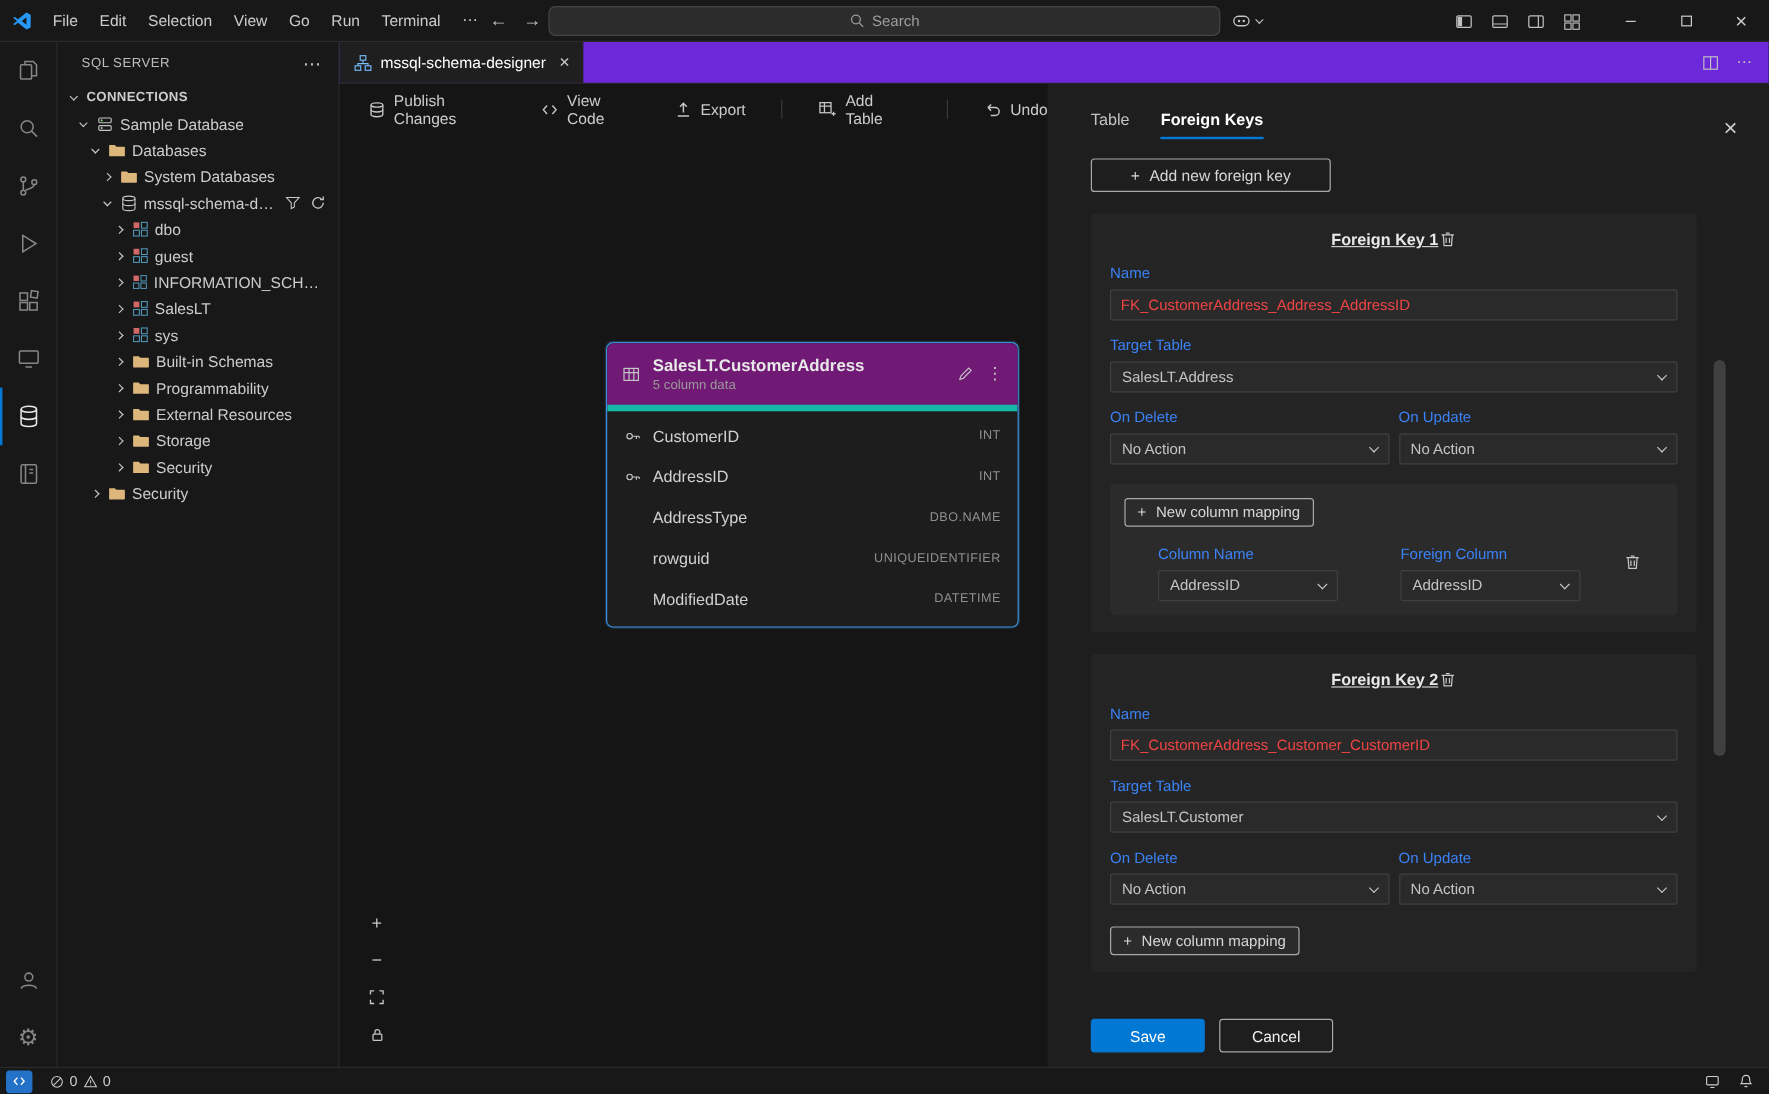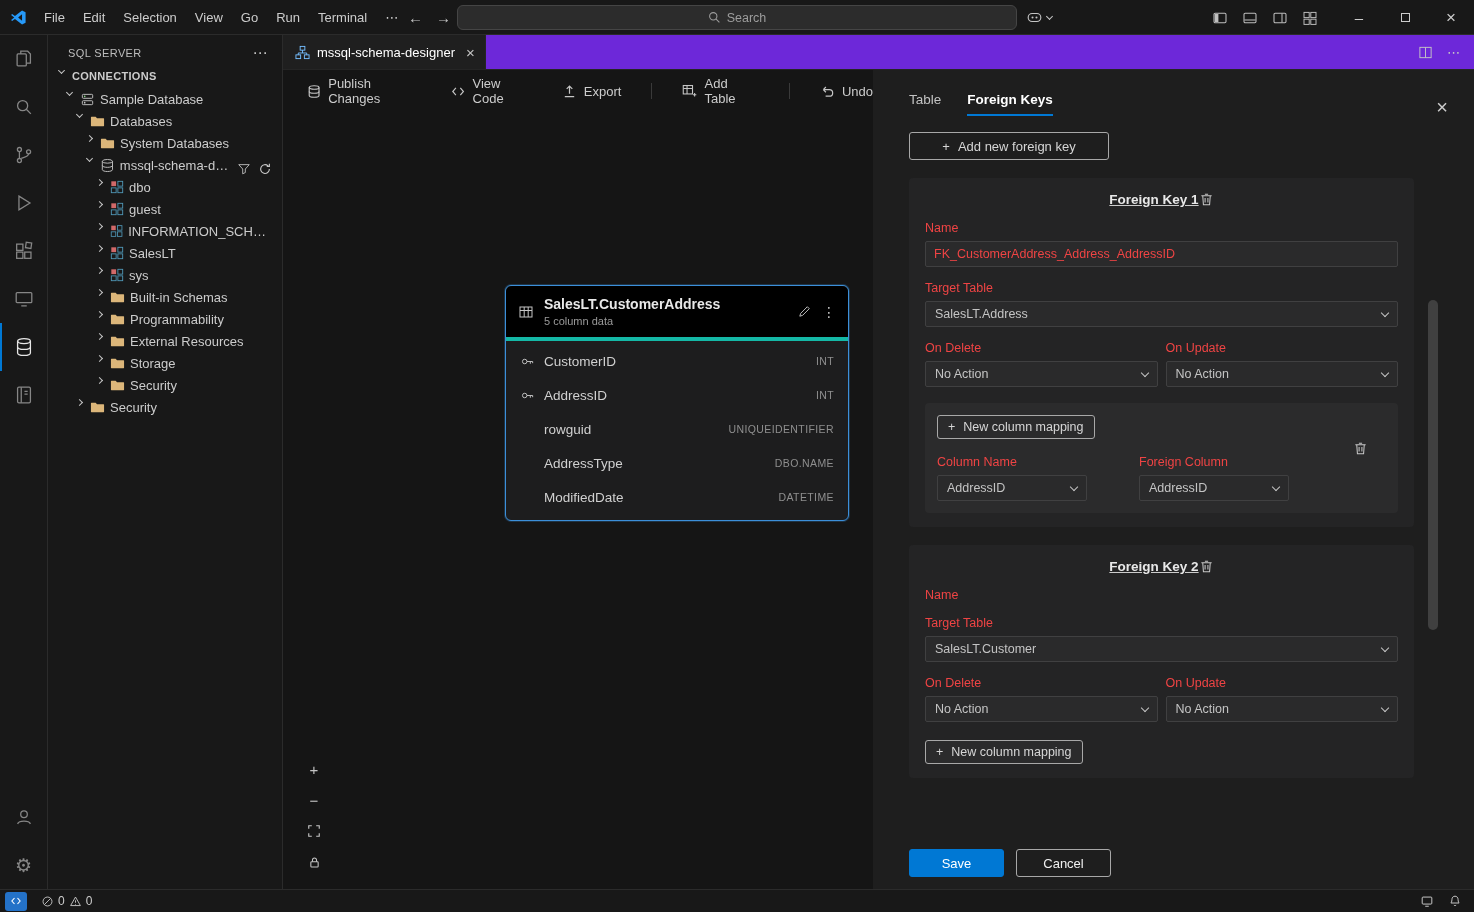--- a/index.html
+++ b/index.html
@@ -27,21 +27,21 @@
 .act.active{border-left:2px solid #0078d4;}
 .act.active svg{stroke:#e7e7e7;}
 .act svg{stroke:#868686;fill:none;stroke-width:1.4;}
 .act.bottom-first{margin-top:auto;}
 .gear{font-size:19px;color:#868686;}
 
 .sidebar{width:235px;background:#181818;border-right:1px solid #2b2b2b;display:flex;flex-direction:column;flex-shrink:0;}
 .sidebar-header{height:35px;display:flex;align-items:center;justify-content:space-between;padding:0 14px 0 20px;font-size:11px;color:#bdbdbd;letter-spacing:.4px;}
 .sidebar-header .more{font-size:15px;color:#c5c5c5;}
 .tree{flex:1;overflow:hidden;}
-.trow{height:22px;display:flex;gap:5px;padding-right:10px;cursor:default;}
+.trow{height:22px;display:flex;align-items:center;gap:5px;padding-right:10px;cursor:default;}
 .chevbox{width:11px;display:flex;justify-content:center;flex-shrink:0;}
 .chev{display:inline-block;width:5px;height:5px;border-right:1.3px solid #c5c5c5;border-bottom:1.3px solid #c5c5c5;}
 .chev.r{transform:rotate(-45deg);}
 .chev.d{transform:rotate(45deg);margin-top:-2px;}
 .tlabel{white-space:nowrap;overflow:hidden;text-overflow:ellipsis;color:#cccccc;}
 .slabel{font-size:11px;font-weight:bold;color:#cccccc;letter-spacing:.3px;}
 .row-actions{margin-left:auto;display:flex;gap:7px;align-items:center;}
 .sidebar-footer{height:24px;display:flex;align-items:center;gap:5px;padding-left:8px;border-top:1px solid #2b2b2b;}
 
 .editor-area{flex:1;display:flex;flex-direction:column;min-width:0;}
@@ -51,21 +51,21 @@
 .tab-actions{margin-left:auto;display:flex;align-items:center;gap:14px;padding-right:14px;color:#c5c5c5;}
 .editor-body{flex:1;display:flex;min-height:0;}
 
 .canvas{flex:1;background:#151515;position:relative;min-width:0;}
 .canvas-toolbar{height:42px;display:flex;align-items:center;gap:30px;padding-left:24px;}
 .tbtn{display:flex;align-items:center;gap:7px;color:#cccccc;}
 .tbtn svg{stroke:#c5c5c5;fill:none;stroke-width:1.3;}
 .tdiv{width:1px;height:16px;background:#3a3a3a;}
 
 .table-card{position:absolute;left:222px;top:215px;width:344px;background:#1d1d1e;border:1px solid #3c8fd9;border-radius:6px;box-shadow:0 0 0 1px rgba(60,143,217,.25);}
-.card-head{display:flex;align-items:center;gap:10px;padding:10px 12px;background:#000000;border-bottom:4px solid #14b8a6;border-radius:6px 6px 0 0;}
+.card-head{display:flex;align-items:center;gap:10px;padding:10px 12px;background:#701a75;border-bottom:6px solid #14b8a6;border-radius:6px 6px 0 0;}
 .card-title{font-size:14px;font-weight:bold;color:#e8e8e8;}
 .card-sub{font-size:11px;color:#9a9a9a;margin-top:3px;}
 .card-head-actions{margin-left:auto;display:flex;align-items:center;gap:10px;}
 .kebab{color:#c5c5c5;font-size:14px;}
 .card-rows{padding:3px 0 6px;}
 .crow{height:34px;display:flex;align-items:center;padding:0 14px;}
 .crow .kicon{width:24px;flex-shrink:0;display:flex;}
 .cname{font-size:13.5px;color:#d0d0d0;}
 .ctype{margin-left:auto;font-size:10.5px;color:#8f8f8f;letter-spacing:.4px;}
 
@@ -81,28 +81,28 @@
 .ptab.active{color:#ffffff;font-weight:bold;border-bottom:2px solid #0078d4;}
 .btn-outline{display:inline-flex;align-items:center;gap:8px;justify-content:center;background:transparent;
   border:1px solid #a8a8a8;border-radius:3px;color:#d6d6d6;font-size:13px;height:28px;padding:0 14px;cursor:pointer;font-family:inherit;}
 .add-fk{margin-top:16px;width:200px;}
 .panel-scroll{flex:1;margin-top:18px;overflow:hidden;}
 .fk-card{background:#242425;border-radius:4px;padding:14px 16px;margin-bottom:18px;}
 .fk-head{display:flex;align-items:center;justify-content:center;text-decoration:underline;}
 .fk-title{font-size:13.5px;font-weight:bold;color:#e8e8e8;}
 .trash{cursor:pointer;display:flex;}
 .trash svg{stroke:#c8c8c8;fill:none;stroke-width:1.1;}
-.flabel{display:block;font-size:12.5px;color:#ef4444;margin:14px 0 6px;}
+.flabel{display:block;font-size:12.5px;color:#3b82f6;margin:14px 0 6px;}
 .txt{width:100%;height:26px;background:#2a2a2b;border:1px solid #404041;border-radius:2px;color:#ef4444;font-size:12.5px;padding:0 8px;font-family:inherit;}
 .dd{height:26px;background:#2a2a2b;border:1px solid #404041;border-radius:2px;display:flex;align-items:center;justify-content:space-between;padding:0 9px;font-size:12.5px;color:#c4c4c4;cursor:pointer;}
 .two-col{display:flex;gap:8px;}
 .two-col>div{flex:1;}
 .mapping{margin-top:16px;background:#2b2b2c;border-radius:4px;padding:12px;}
 .new-map{height:24px;font-size:12.5px;padding:0 10px;background:#2b2b2c;}
-.map-grid{display:flex;align-items:flex-start;margin-top:2px;}
+.map-grid{display:flex;align-items:center;margin-top:2px;margin-left:28px;}
 .map-col{width:150px;}
 .map-col.second{margin-left:52px;}
 .map-trash{margin-left:auto;margin-right:18px;padding-bottom:5px;}
 .ddchev{width:6px;height:6px;border-right:1.3px solid #c4c4c4;border-bottom:1.3px solid #c4c4c4;transform:rotate(45deg);margin-top:-3px;flex-shrink:0;}
 .panel-actions{display:flex;gap:12px;margin:8px 0 12px;}
 .btn-primary{width:95px;height:28px;background:#0078d4;border:1px solid #0078d4;border-radius:3px;color:#fff;font-size:13px;cursor:pointer;font-family:inherit;}
 .btn-secondary{width:95px;height:28px;background:transparent;border:1px solid #a8a8a8;border-radius:3px;color:#f0f0f0;font-size:13px;cursor:pointer;font-family:inherit;}
 .panel-scrollbar{position:absolute;right:36px;top:164px;bottom:70px;width:10px;}
 .panel-scrollbar .thumb{margin-top:66px;height:330px;width:10px;background:#404040;border-radius:5px;}
 
@@ -531,27 +531,27 @@
                   <svg width="15" height="15" viewBox="0 0 16 16">
                     <circle cx="5" cy="8" r="2.4" stroke="#c8c8c8" fill="none"></circle>
                     <path d="M7.4 8h6.1M11 8v2.4M13.5 8v1.8" stroke="#c8c8c8" fill="none"></path>
                   </svg>
                 </span>
               <span class="cname">AddressID</span>
               <span class="ctype">INT</span>
             </div>
             <div class="crow">
               <span class="kicon"></span>
+              <span class="cname">AddressType</span>
+              <span class="ctype">DBO.NAME</span>
+            </div>
+            <div class="crow">
+              <span class="kicon"></span>
               <span class="cname">rowguid</span>
               <span class="ctype">UNIQUEIDENTIFIER</span>
-            </div>
-            <div class="crow">
-              <span class="kicon"></span>
-              <span class="cname">AddressType</span>
-              <span class="ctype">DBO.NAME</span>
             </div>
             <div class="crow">
               <span class="kicon"></span>
               <span class="cname">ModifiedDate</span>
               <span class="ctype">DATETIME</span>
             </div>
           </div>
         </div>
 
         <div class="zoomctl">
@@ -650,20 +650,21 @@
           <section class="fk-card">
             <div class="fk-head">
               <span class="fk-title">Foreign Key 2</span>
               <span class="trash">
                   <svg width="15" height="15" viewBox="0 0 16 16">
                     <path d="M2.5 4h11M6.3 2.5h3.4M4 4l.7 9.5h6.6L12 4M6.5 6.5v4.8M9.5 6.5v4.8"></path>
                   </svg>
                 </span>
             </div>
             <label class="flabel">Name</label>
+            <input class="txt" type="text" value="FK_CustomerAddress_Customer_CustomerID" style="">
             <label class="flabel">Target Table</label>
             <div class="dd">
               <span>SalesLT.Customer</span>
               <span class="ddchev"></span>
             </div>
             <div class="two-col">
               <div>
                 <label class="flabel">On Delete</label>
                 <div class="dd">
                   <span>No Action</span>

